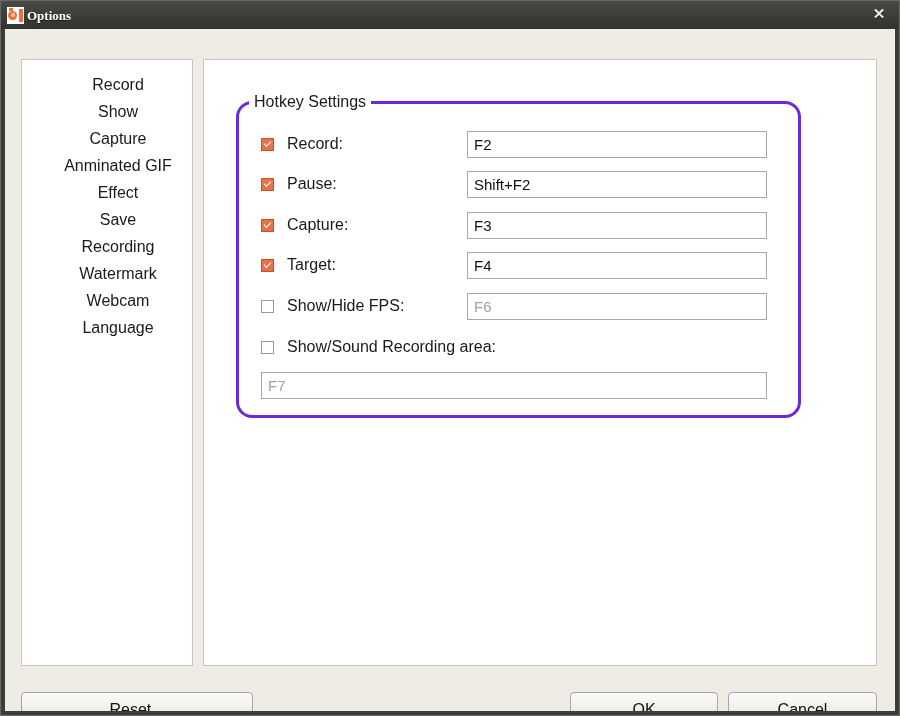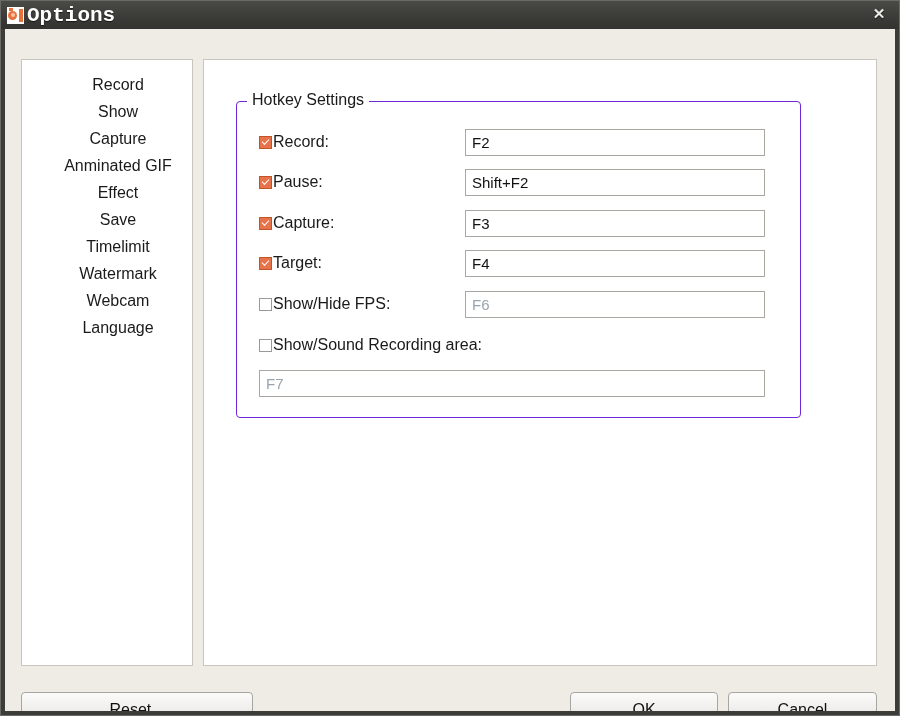--- a/index.html
+++ b/index.html
@@ -68,22 +68,22 @@
     background: #e8713c;
   }
   .title-icon .bar {
     position: absolute;
     right: 1px; top: 2px;
     width: 4px; height: 13px;
     background: #e8713c;
   }
   .title-text {
     color: #ffffff;
-    font-size: 21px;
-    font-family: Liberation Mono, monospace;
+    font-size: 13px;
+    font-family: Liberation Serif, serif;
     font-weight: bold;
     letter-spacing: 0px;
     line-height: 1;
     text-shadow: 0 1px 1px rgba(0,0,0,0.6);
   }
   .close-btn {
     position: absolute;
     right: 8px;
     top: 2px;
     width: 24px;
@@ -151,22 +151,22 @@
     box-sizing: border-box;
   }
 
   
   .groupbox {
     position: absolute;
     left: 32px;
     top: 41px;
     width: 565px;
     height: 317px;
-    border: 1px solid #6d28d9;
-    border-radius: 4px;
+    border: 3px solid #6d28d9;
+    border-radius: 16px;
     box-sizing: border-box;
   }
   .groupbox-legend {
     position: absolute;
     left: 10px;
     top: -11px;
     background: #ffffff;
     padding: 0 5px;
     font-size: 16px;
     color: #1a1a1a;
@@ -180,21 +180,21 @@
     width: 100%;
     height: 30px;
   }
   .row-label {
     position: absolute;
     left: 22px;
     top: 0;
     height: 30px;
     display: flex;
     align-items: center;
-    gap: 1px;
+    gap: 13px;
     font-size: 16px;
     color: #1a1a1a;
     white-space: nowrap;
   }
   .cb {
     width: 13px;
     height: 13px;
     box-sizing: border-box;
     flex: 0 0 auto;
     position: relative;
@@ -274,21 +274,21 @@
 
   <div class="dialog-body">
 
     <div class="sidebar">
       <div class="side-item">Record</div>
       <div class="side-item">Show</div>
       <div class="side-item">Capture</div>
       <div class="side-item">Anminated GIF</div>
       <div class="side-item">Effect</div>
       <div class="side-item">Save</div>
-      <div class="side-item">Timelimit</div>
+      <div class="side-item">Recording</div>
       <div class="side-item">Watermark</div>
       <div class="side-item">Webcam</div>
       <div class="side-item">Language</div>
     </div>
 
     <div class="content">
 
       <div class="groupbox">
         <div class="groupbox-legend">Hotkey Settings</div>
 

